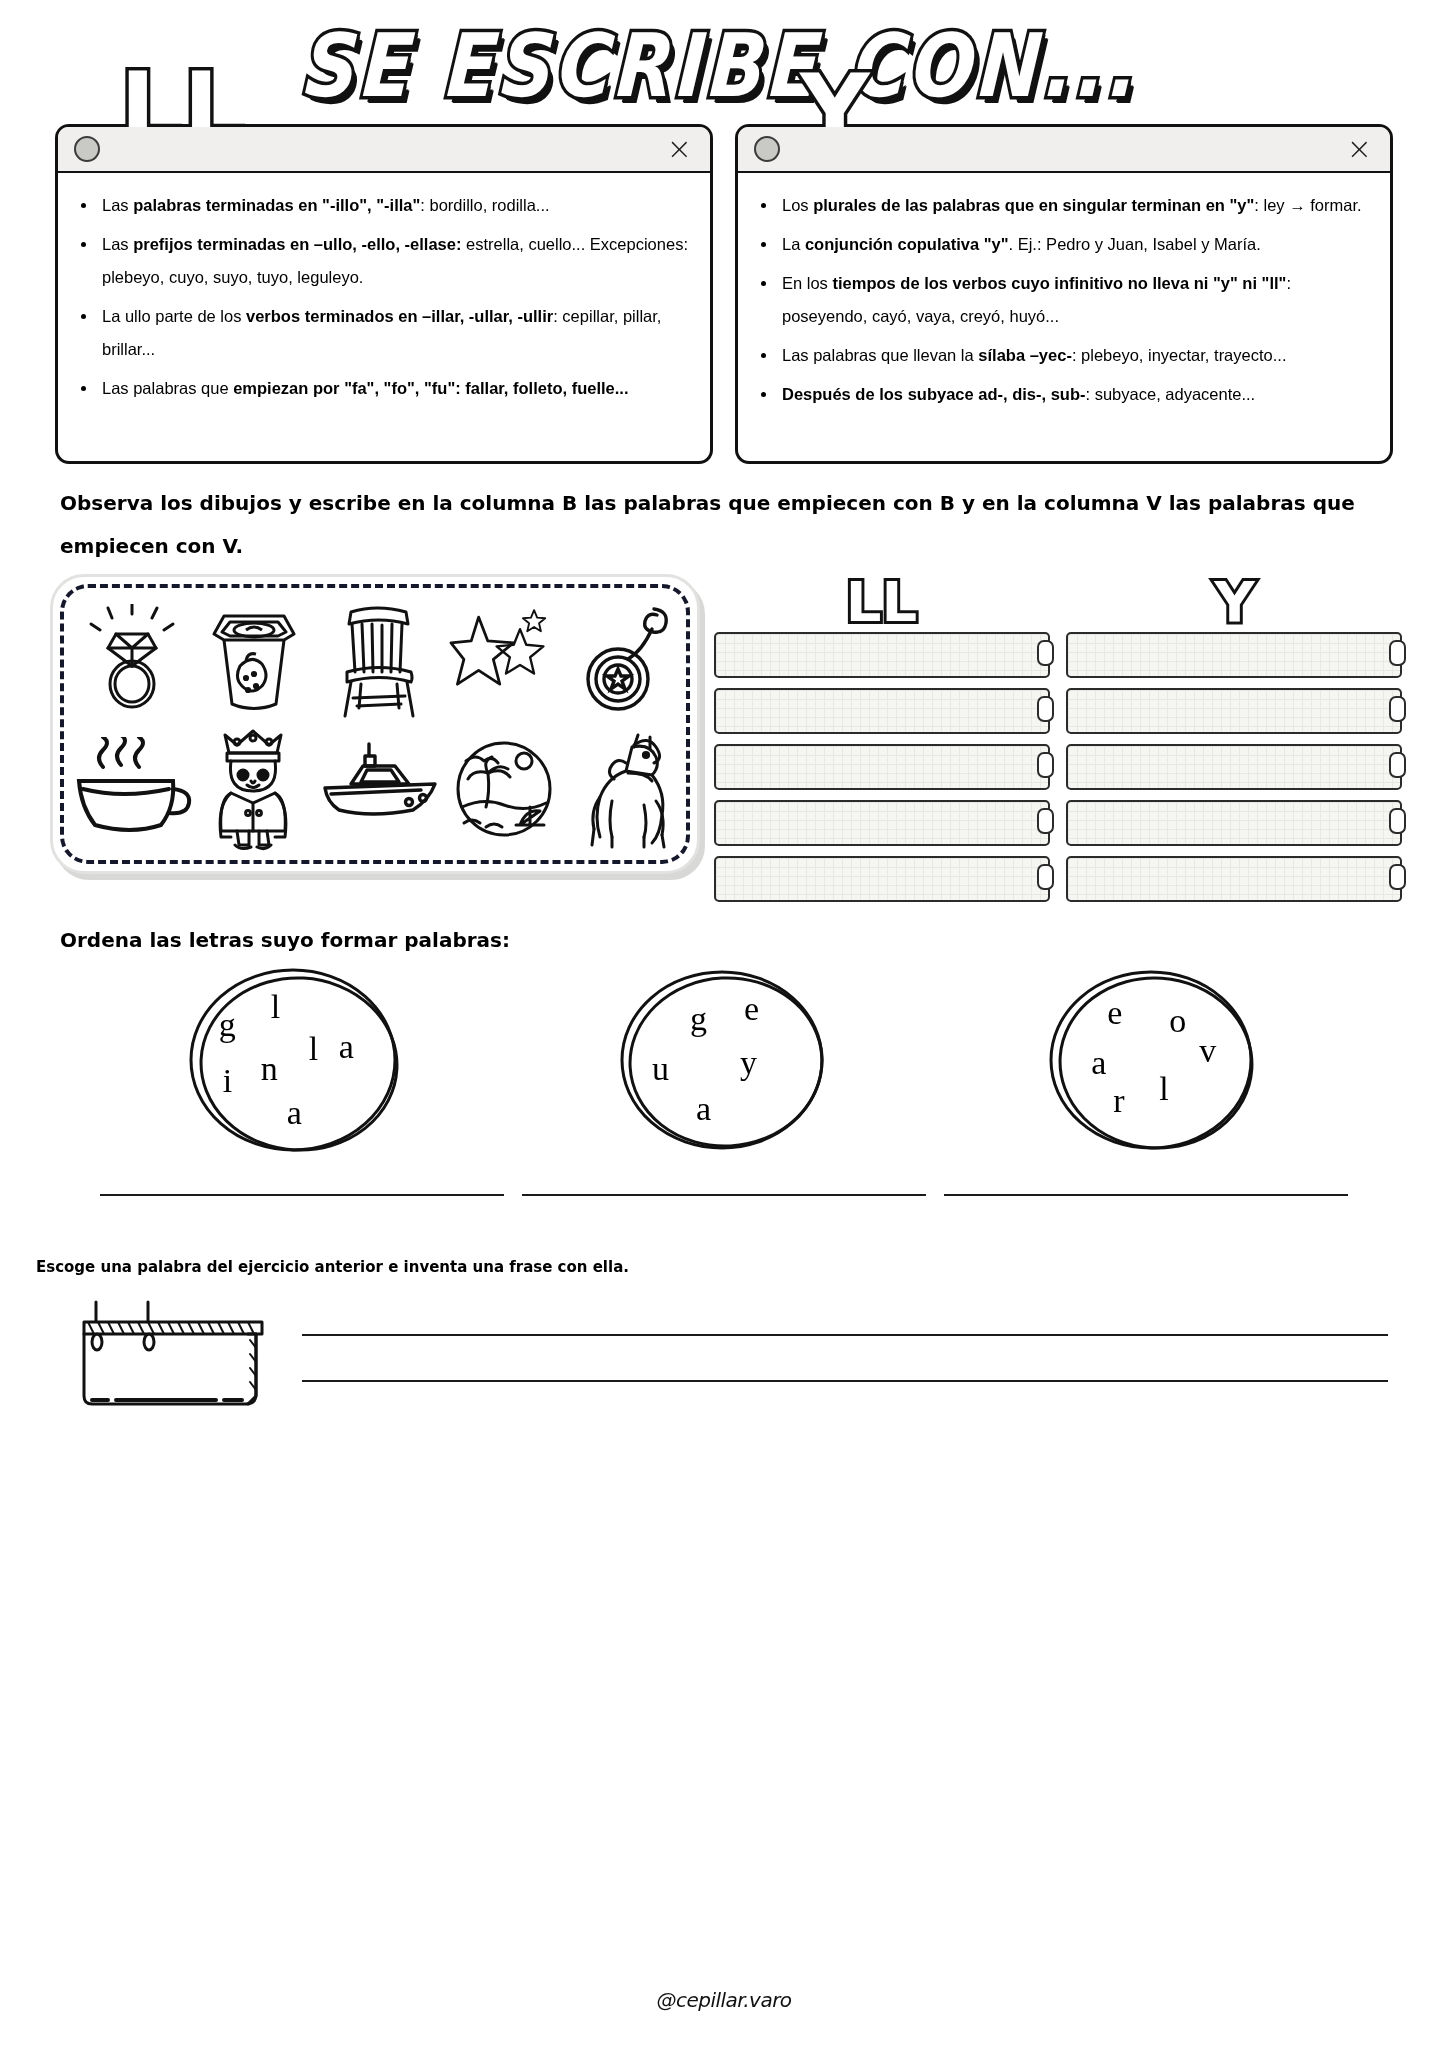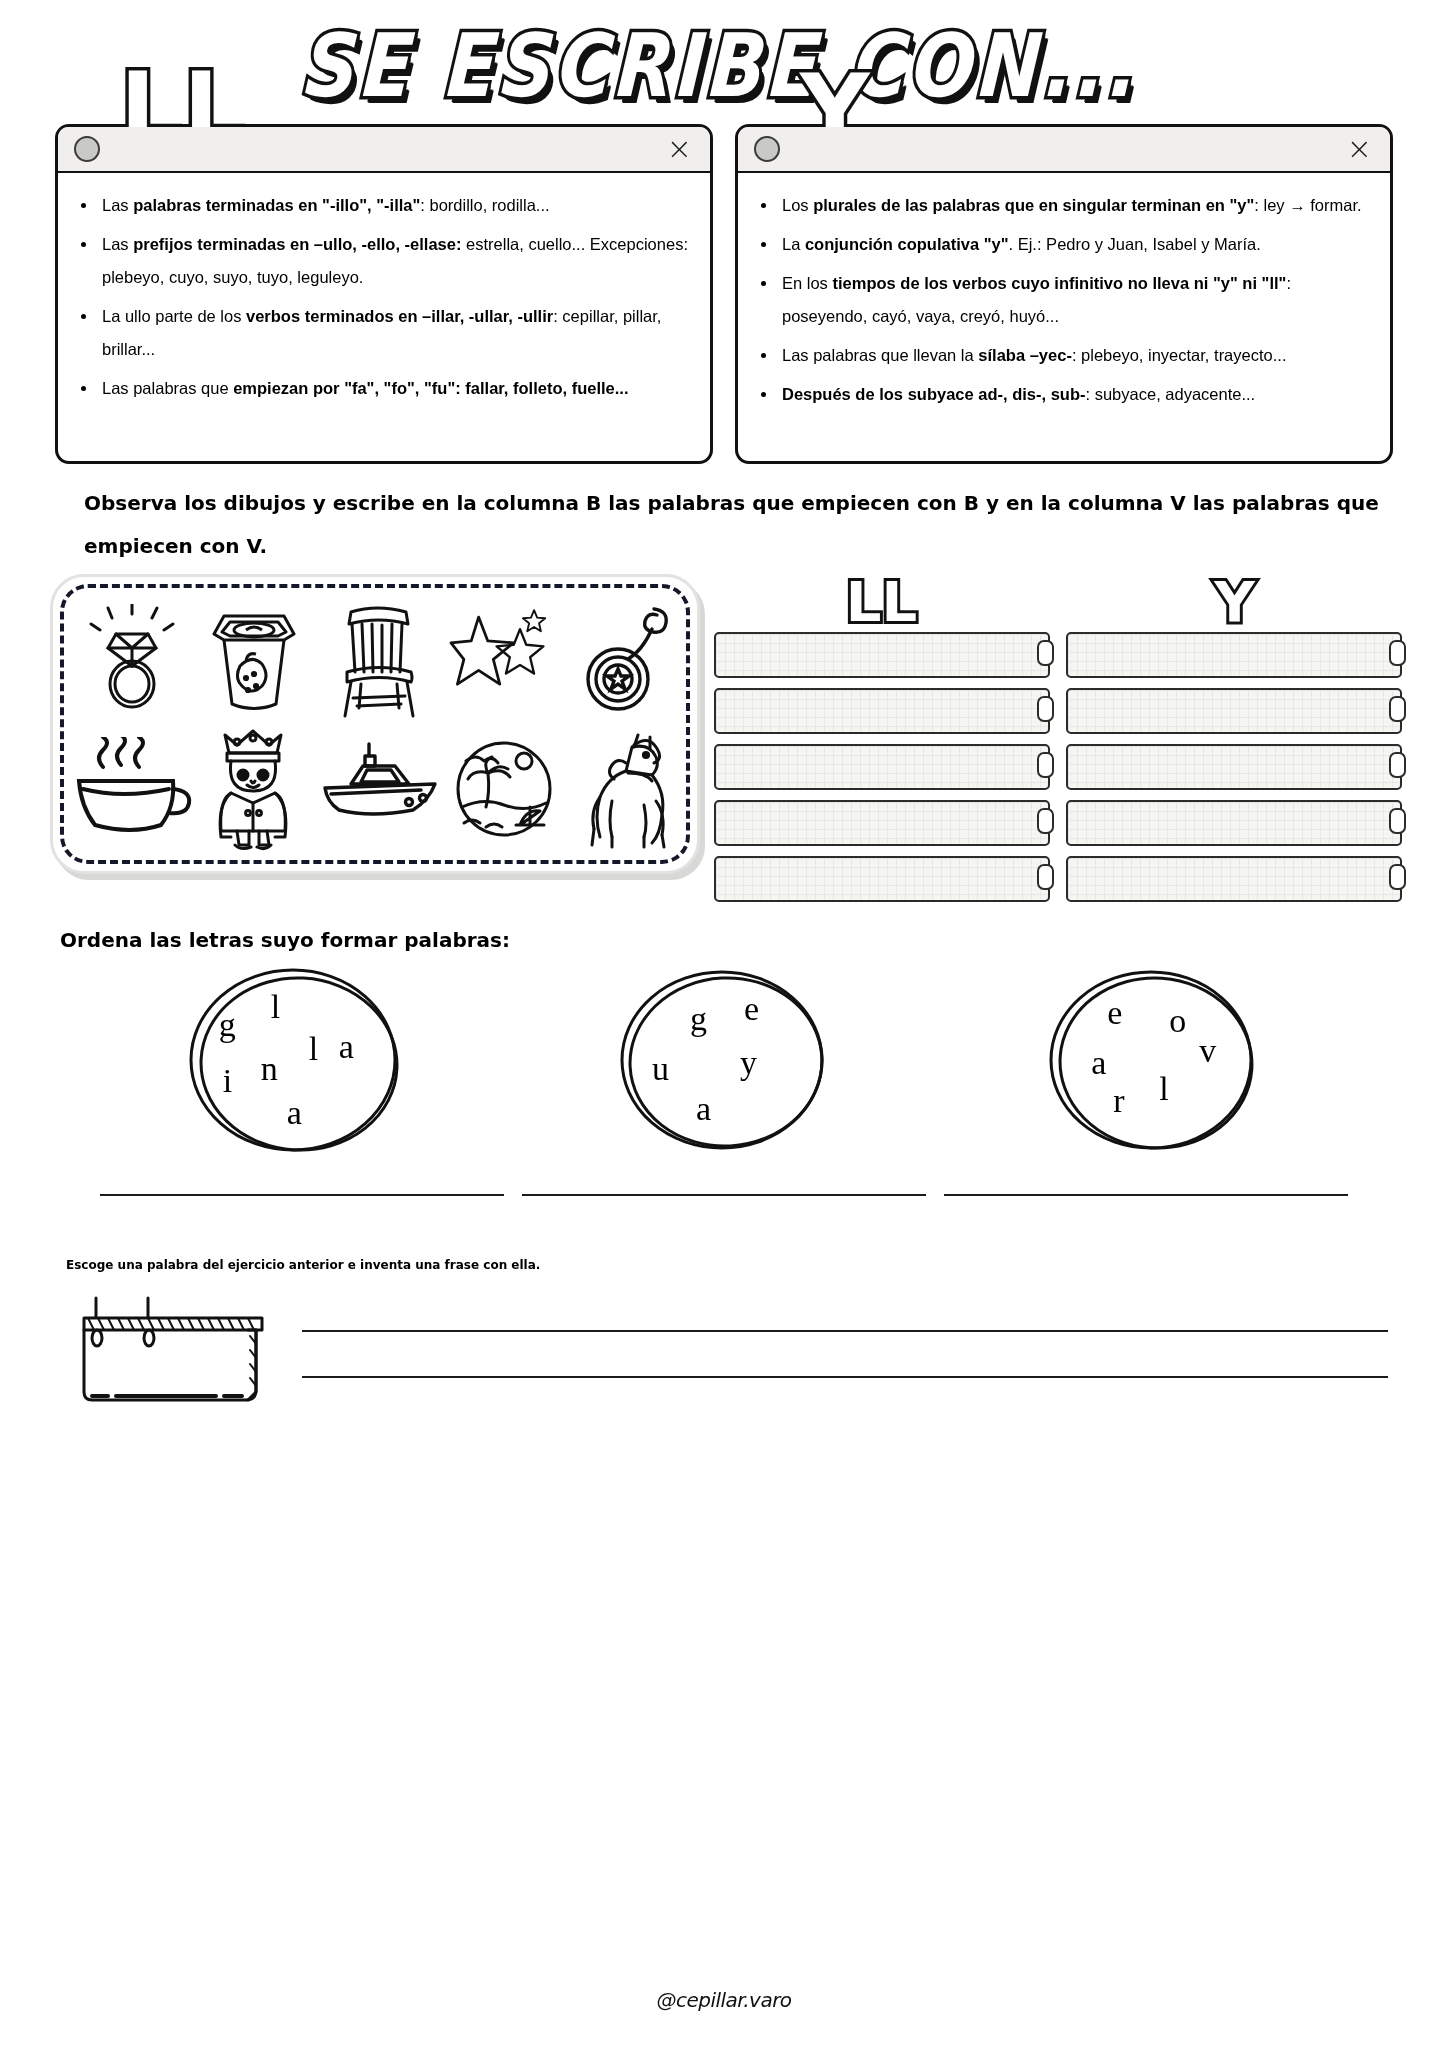--- a/index.html
+++ b/index.html
@@ -109,21 +109,20 @@
   }
   ul.rules li b { font-weight: bold; }
 
   
   .instr {
     font-family: "DejaVu Sans", sans-serif;
     font-weight: bold;
     font-size: 20px;
     line-height: 2.15;
     padding: 18px 60px 6px 60px;
-    margin-left: 24px;
   }
   .ex1 {
     display: flex;
     gap: 14px;
     padding: 0 46px 0 50px;
     align-items: flex-start;
   }
   .draw-box {
     position: relative;
     width: 650px;
@@ -219,22 +218,22 @@
     gap: 18px;
     justify-content: center;
     padding: 10px 100px 0 100px;
   }
   .write-lines .wl { flex: 1; border-bottom: 2.5px solid #1b1b1b; height: 10px; }
 
   
   .instr3 {
     font-family: "DejaVu Sans", sans-serif;
     font-weight: bold;
-    font-size: 12px;
-    padding: 62px 60px 10px 66px;
+    font-size: 15px;
+    padding: 62px 60px 10px 36px;
   }
   .ex3 {
     display: flex;
     align-items: center;
     gap: 26px;
     padding: 14px 60px 0 66px;
   }
   .tag-svg { flex: 0 0 auto; }
   .ex3-lines { flex: 1; display: flex; flex-direction: column; gap: 44px; padding-top: 6px; }
   .ex3-lines .l { border-bottom: 2.5px solid #1b1b1b; height: 2px; }

